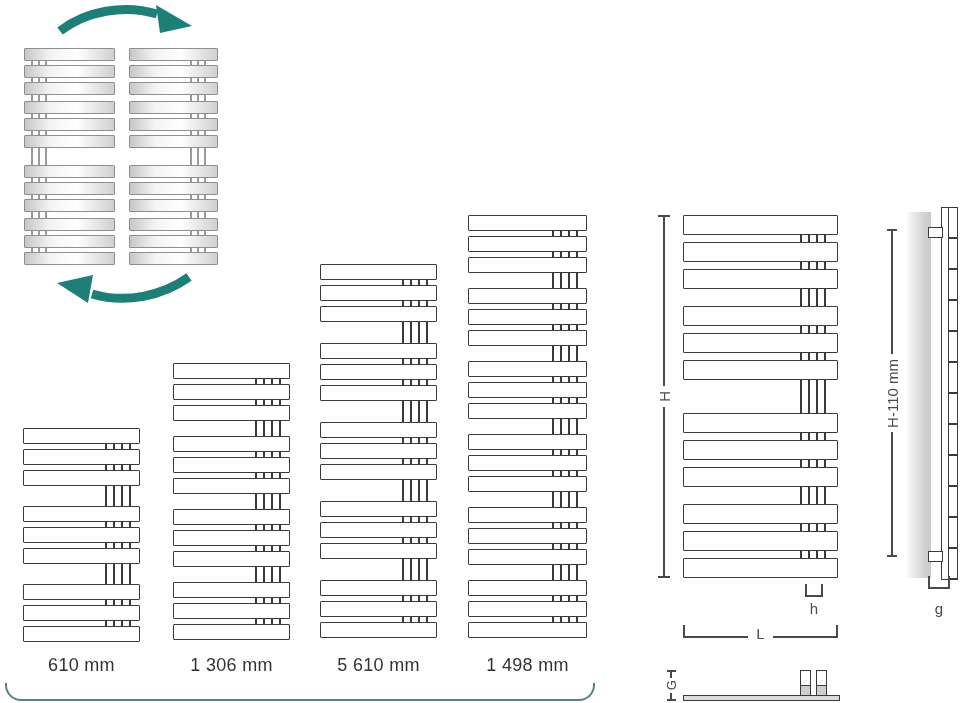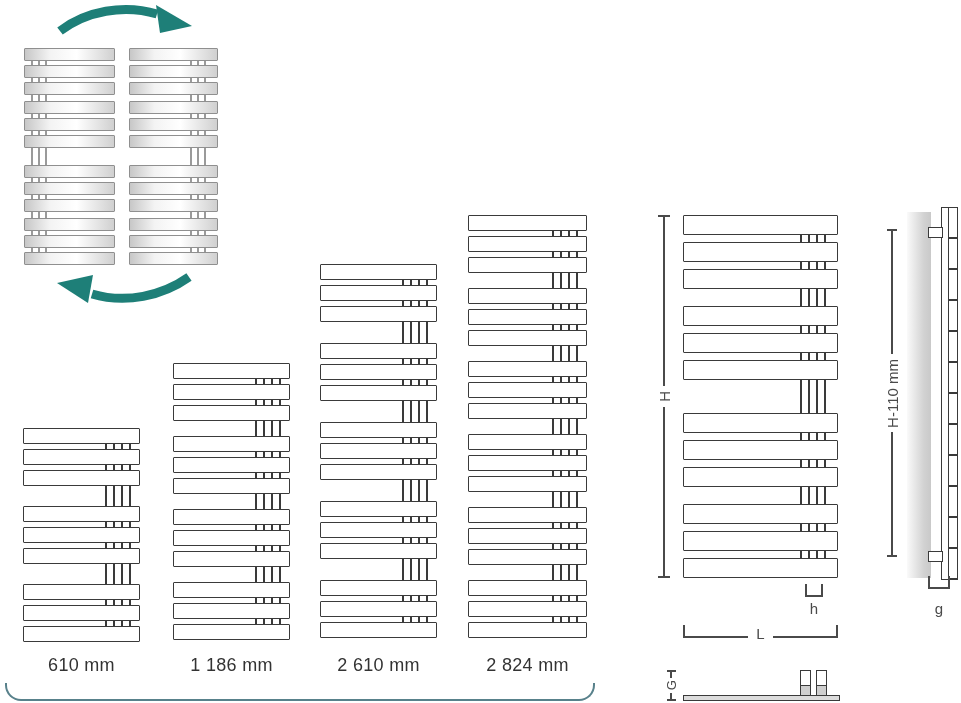--- a/index.html
+++ b/index.html
@@ -221,23 +221,23 @@
         <div class="bar" style="height: 16px;"></div>
       </div>
       <div class="group" style="row-gap: 5px;">
         <div class="bar" style="height: 16px;"></div>
         <div class="bar" style="height: 16px;"></div>
         <div class="bar" style="height: 16px;"></div>
       </div>
     </div>
 
   <div class="size-label" style="left:23px;top:655px;width:117px">610 mm</div>
-  <div class="size-label" style="left:173px;top:655px;width:117px">1 186 mm</div>
-  <div class="size-label" style="left:320px;top:655px;width:117px">2 610 mm</div>
-  <div class="size-label" style="left:468px;top:655px;width:119px">2 824 mm</div>
+  <div class="size-label" style="left:173px;top:655px;width:117px">1 306 mm</div>
+  <div class="size-label" style="left:320px;top:655px;width:117px">5 610 mm</div>
+  <div class="size-label" style="left:468px;top:655px;width:119px">1 498 mm</div>
 
   <div class="group-bracket" style="left:5px;top:683px;width:590px;height:18px"></div>
 
   <div id="dimrad" class="rad" style="left: 683px; top: 215px; width: 155px; height: 363px;">
       <div class="tubes" style="top: 10px; bottom: 10px; width: 28px; right: 10px;"></div>
       <div class="group" style="row-gap: 7px; margin-bottom: 17px;">
         <div class="bar" style="height: 20px;"></div>
         <div class="bar" style="height: 20px;"></div>
         <div class="bar" style="height: 20px;"></div>
       </div>

